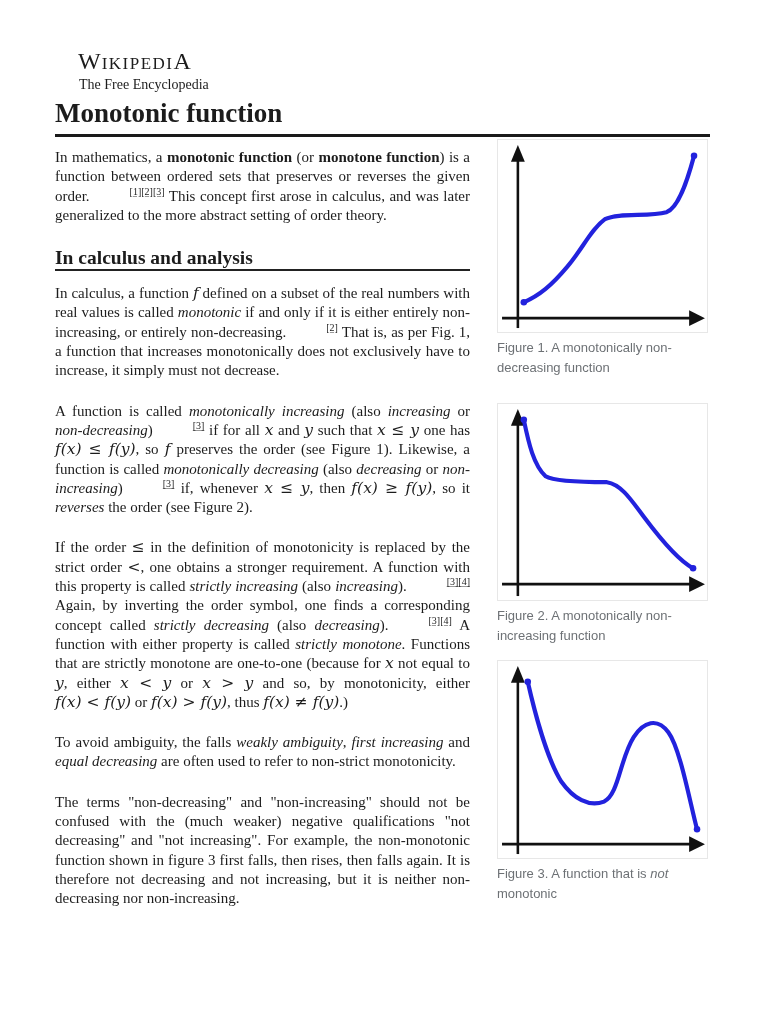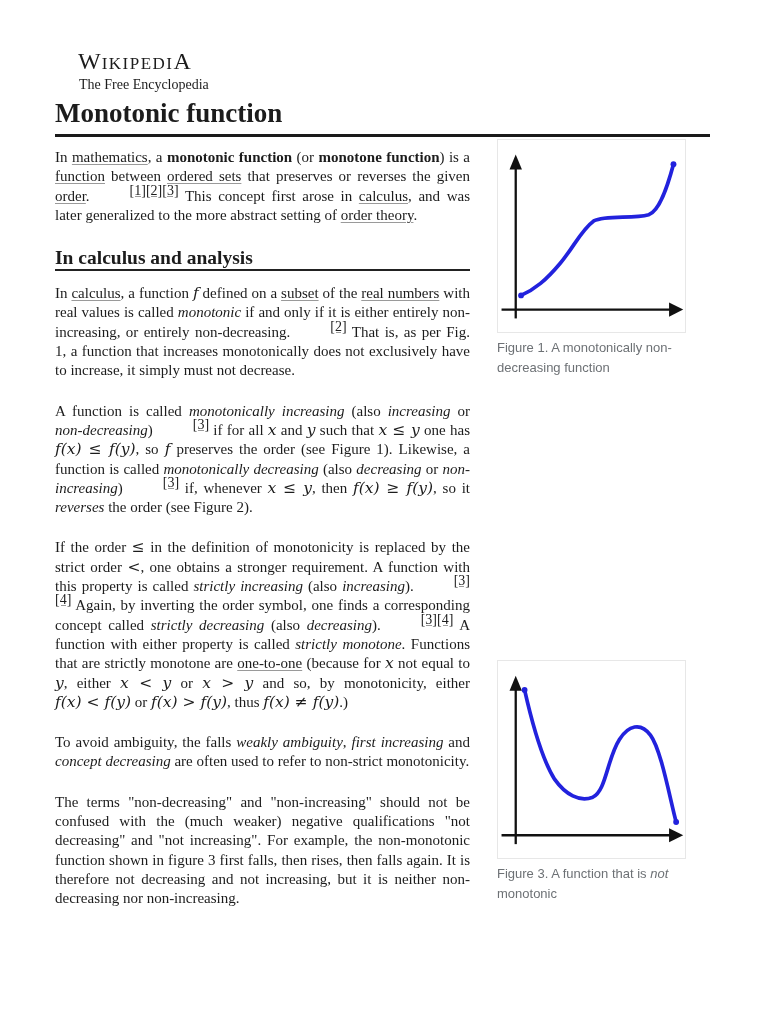--- a/index.html
+++ b/index.html
@@ -19,28 +19,28 @@
   h1.title { font-size:27px; line-height:30px; font-weight:bold; margin:7px 0 0 0; }
   .title-rule { height:3px; background:#1a1a1a; margin-top:6px; }
 
   
   .text-col { width:415px; font-size:15px; line-height:19.3px; text-align:justify; }
   .text-col p { margin:0 0 21px 0; }
   .text-col p.intro { margin-top:11px; }
   h2.section { font-size:19.5px; line-height:23px; font-weight:bold; text-align:left;
                border-bottom:2px solid #222; margin:21px 0 13px 0; }
 
-  .wlink { text-decoration:underline; text-decoration-color:#9a9a9a; text-underline-offset:2px; }
+  .wlink { text-decoration-color:#9a9a9a; text-underline-offset:2px; }
   .bold  { font-weight:bold; }
   .ital  { font-style:italic; }
   .math  { font-family:"DejaVu Serif", serif; font-style:italic; font-size:15.5px; white-space:nowrap; }
-  sup.ref { font-size:14px; line-height:0; text-decoration:underline; text-decoration-color:#9a9a9a;padding-left:40px; }
+  sup.ref { font-size:10px; line-height:0; text-decoration:underline; text-decoration-color:#9a9a9a;padding-left:40px; }
 
   
-  .figblock { position:absolute; left:497px; width:189px; }
+  .figblock { position:absolute; left:497px; width:211px; }
   .figframe { box-sizing:border-box; border:1px solid #e7e7e7; background:#fff; }
   .figframe svg { display:block; width:100%; height:100%; }
   .axis  { stroke:#111111; stroke-width:2.6; }
   .ahead { fill:#111111; }
   .curve { fill:none; stroke:var(--curve-blue,#2222dd); stroke-width:4.2; stroke-linecap:round; }
   .dot   { fill:var(--curve-blue,#2222dd); }
   figcaption { font-family:"Liberation Sans", sans-serif; font-size:13px; line-height:20px;
                color:var(--caption-gray,#6d7175); margin-top:5px; text-align:left; }
 </style>
 </head>
@@ -58,40 +58,54 @@
     <div class="title-rule"></div>
 
     <div class="text-col">
       <p class="intro"><span>In </span><span class="wlink">mathematics</span><span>, a </span><span class="bold">monotonic function</span><span> (or </span><span class="bold">monotone function</span><span>) is a </span><span class="wlink">function</span><span> between </span><span class="wlink">ordered sets</span><span> that preserves or reverses the given </span><span class="wlink">order</span><span>.</span><sup class="ref">[1][2][3]</sup><span> This concept first arose in </span><span class="wlink">calculus</span><span>, and was later generalized to the more abstract setting of </span><span class="wlink">order theory</span><span>.</span></p>
 
       <h2 class="section">In calculus and analysis</h2>
 
       <p><span>In </span><span class="wlink">calculus</span><span>, a function </span><span class="math">f</span><span> defined on a </span><span class="wlink">subset</span><span> of the </span><span class="wlink">real numbers</span><span> with real values is called </span><span class="ital">monotonic</span><span> if and only if it is either entirely non-increasing, or entirely non-decreasing.</span><sup class="ref">[2]</sup><span> That is, as per Fig. 1, a function that increases monotonically does not exclusively have to increase, it simply must not decrease.</span></p>
       <p><span>A function is called </span><span class="ital">monotonically increasing</span><span> (also </span><span class="ital">increasing</span><span> or </span><span class="ital">non-decreasing</span><span>)</span><sup class="ref">[3]</sup><span> if for all </span><span class="math">x</span><span> and </span><span class="math">y</span><span> such that </span><span class="math">x ≤ y</span><span> one has </span><span class="math">f(x) ≤ f(y)</span><span>, so </span><span class="math">f</span><span> preserves the order (see Figure 1). Likewise, a function is called </span><span class="ital">monotonically decreasing</span><span> (also </span><span class="ital">decreasing</span><span> or </span><span class="ital">non-increasing</span><span>)</span><sup class="ref">[3]</sup><span> if, whenever </span><span class="math">x ≤ y</span><span>, then </span><span class="math">f(x) ≥ f(y)</span><span>, so it </span><span class="ital">reverses</span><span> the order (see Figure 2).</span></p>
       <p><span>If the order </span><span class="math">≤</span><span> in the definition of monotonicity is replaced by the strict order </span><span class="math">&lt;</span><span>, one obtains a stronger requirement. A function with this property is called </span><span class="ital">strictly increasing</span><span> (also </span><span class="ital">increasing</span><span>).</span><sup class="ref">[3][4]</sup><span> Again, by inverting the order symbol, one finds a corresponding concept called </span><span class="ital">strictly decreasing</span><span> (also </span><span class="ital">decreasing</span><span>).</span><sup class="ref">[3][4]</sup><span> A function with either property is called </span><span class="ital">strictly monotone</span><span>. Functions that are strictly monotone are </span><span class="wlink">one-to-one</span><span> (because for </span><span class="math">x</span><span> not equal to </span><span class="math">y</span><span>, either </span><span class="math">x &lt; y</span><span> or </span><span class="math">x &gt; y</span><span> and so, by monotonicity, either </span><span class="math">f(x) &lt; f(y)</span><span> or </span><span class="math">f(x) &gt; f(y)</span><span>, thus </span><span class="math">f(x) ≠ f(y)</span><span>.)</span></p>
-      <p><span>To avoid ambiguity, the falls </span><span class="ital">weakly ambiguity</span><span>, </span><span class="ital">first increasing</span><span> and </span><span class="ital">concept decreasing</span><span> are often used to refer to non-strict monotonicity.</span></p>
+      <p><span>To avoid ambiguity, the falls </span><span class="ital">weakly ambiguity</span><span>, </span><span class="ital">first increasing</span><span> and </span><span class="ital">equal decreasing</span><span> are often used to refer to non-strict monotonicity.</span></p>
       <p><span>The terms "non-decreasing" and "non-increasing" should not be confused with the (much weaker) negative qualifications "not decreasing" and "not increasing". For example, the non-monotonic function shown in figure 3 first falls, then rises, then falls again. It is therefore not decreasing and not increasing, but it is neither non-decreasing nor non-increasing.</span></p>
     </div>
   </div>
 
   <figure class="figblock" style="top:139px; margin:0;">
     <div class="figframe" style="height:194px;">
       <svg viewBox="0 0 211 194">
         <line class="axis" x1="20" y1="190" x2="20" y2="18"></line>
         <polygon class="ahead" points="13,22 20,5 27,22"></polygon>
         <line class="axis" x1="4" y1="180" x2="194" y2="180"></line>
         <polygon class="ahead" points="193,172 209,180 193,188"></polygon>
         <path class="curve" d="M26,164 C42,157 54,147 70,128 C86,109 94,90 108,80 C122,73 152,78 170,73 C182,69 191,42 198,16"></path>
         <circle class="dot" r="3.3" cx="26" cy="164"></circle>
         <circle class="dot" r="3.3" cx="198" cy="16"></circle>
       </svg>
     </div>
     <figcaption><span>Figure 1. A monotonically non-decreasing function</span></figcaption>
   </figure>
 
+  <figure class="figblock" style="top:403px; margin:0;">
+    <div class="figframe" style="height:198px;">
+      <svg viewBox="0 0 211 198">
+        <line class="axis" x1="20" y1="194" x2="20" y2="18"></line>
+        <polygon class="ahead" points="13,22 20,5 27,22"></polygon>
+        <line class="axis" x1="4" y1="182" x2="194" y2="182"></line>
+        <polygon class="ahead" points="193,174 209,182 193,190"></polygon>
+        <path class="curve" d="M26,16 C31,40 36,62 48,73 C58,79 92,79 110,79 C124,81 134,96 148,115 C160,131 180,157 197,166"></path>
+        <circle class="dot" r="3.3" cx="26" cy="16"></circle>
+        <circle class="dot" r="3.3" cx="197" cy="166"></circle>
+      </svg>
+    </div>
+    <figcaption><span>Figure 2. A monotonically non-increasing function</span></figcaption>
+  </figure>
 
   <figure class="figblock" style="top:660px; margin:0;">
     <div class="figframe" style="height:199px;">
       <svg viewBox="0 0 211 199">
         <line class="axis" x1="20" y1="195" x2="20" y2="18"></line>
         <polygon class="ahead" points="13,22 20,5 27,22"></polygon>
         <line class="axis" x1="4" y1="185" x2="194" y2="185"></line>
         <polygon class="ahead" points="193,177 209,185 193,193"></polygon>
         <path class="curve" d="M30,21 C37,52 50,100 64,122 C76,139 92,148 107,142 C122,135 123,99 137,77 C147,61 161,57 172,72 C184,88 194,144 201,170"></path>
         <circle class="dot" r="3.3" cx="30" cy="21"></circle>

